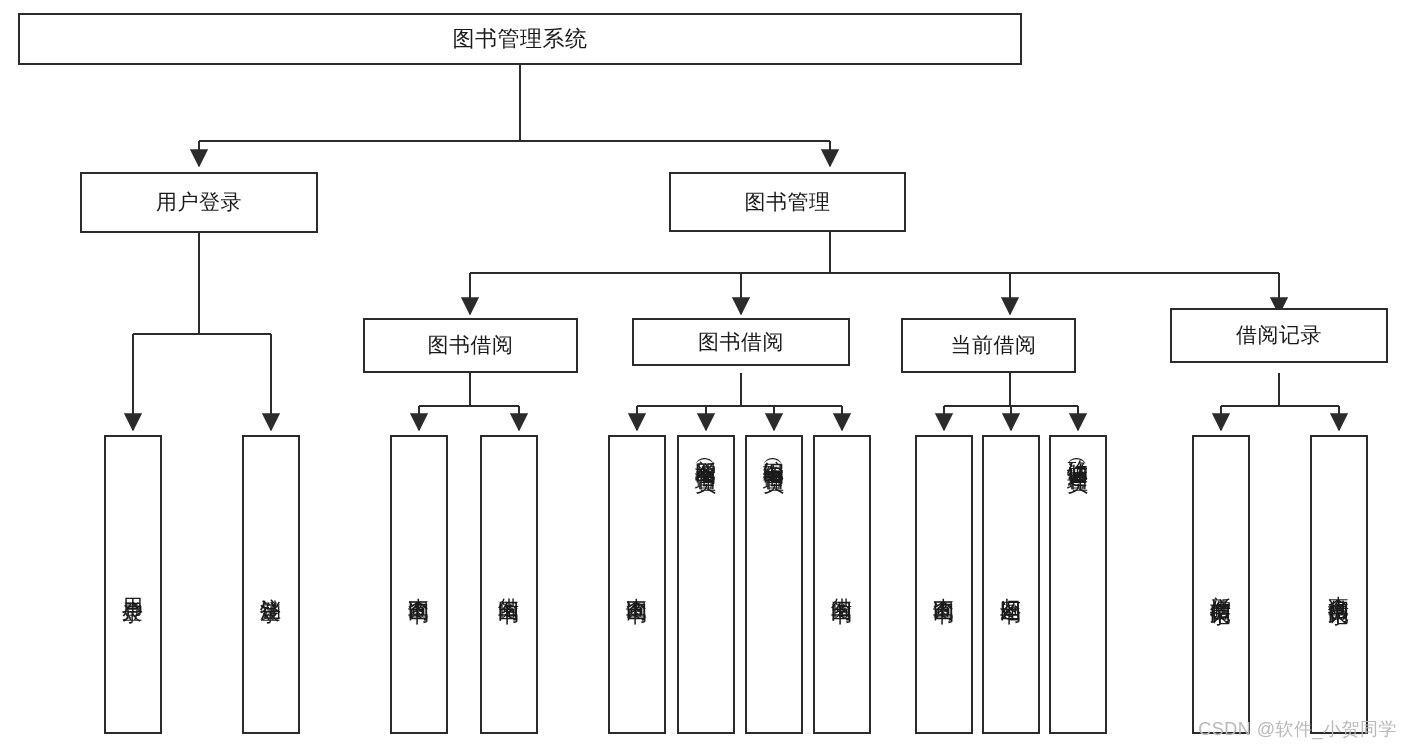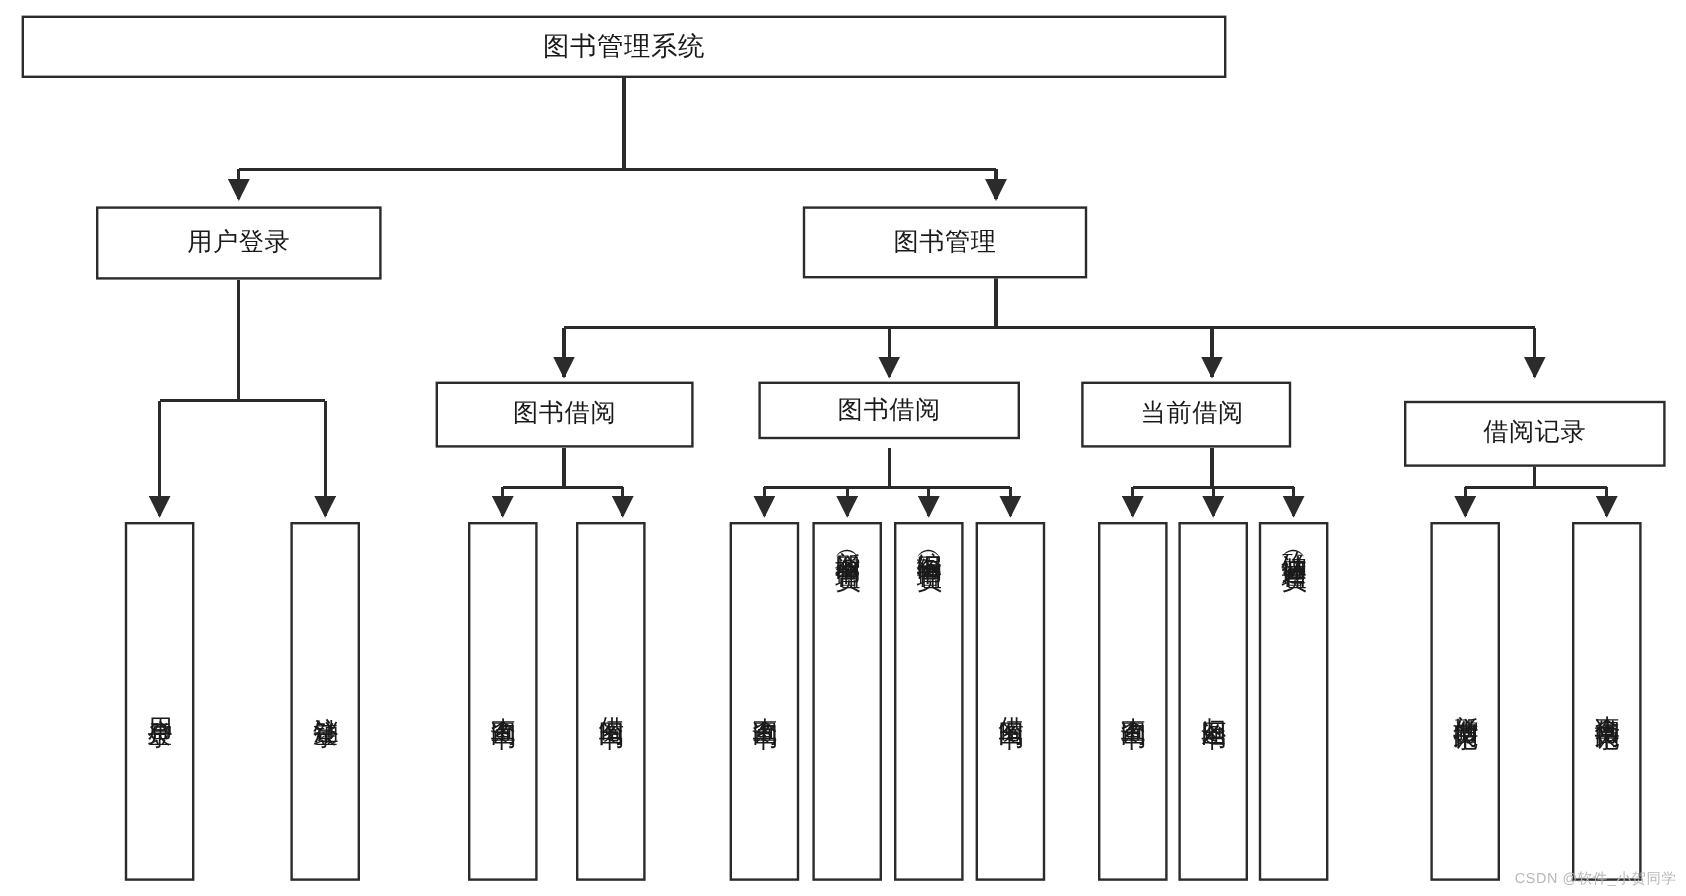--- a/index.html
+++ b/index.html
@@ -58,21 +58,21 @@
     padding-top: 6px;
   }
   .node.vert.centered {
     align-items: center;
     padding-top: 0;
   }
   .watermark {
     position: absolute;
     right: 8px;
     bottom: 6px;
-    font-size: 12px;
+    font-size: 18px;
     color: #b9b9b9;
     letter-spacing: 0.5px;
     white-space: nowrap;
   }
 </style>
 </head>
 <body>
 
 <div id="canvas">
 
@@ -139,21 +139,21 @@
 
   <div class="node horiz" style="left:363px; top:318px; width:215px; height:55px;">
     <span class="label">图书借阅</span>
   </div>
   <div class="node horiz" style="left:632px; top:318px; width:218px; height:48px;">
     <span class="label">图书借阅</span>
   </div>
   <div class="node horiz" style="left:901px; top:318px; width:175px; height:55px;padding-left:10px;">
     <span class="label">当前借阅</span>
   </div>
-  <div class="node horiz" style="left:1170px; top:334px; width:218px; height:55px;">
+  <div class="node horiz" style="left:1170px; top:308px; width:218px; height:55px;">
     <span class="label">借阅记录</span>
   </div>
 
   <div class="node vert centered" style="left:104px; top:435px; width:58px; height:299px;">
     <span class="label">用户登录</span>
   </div>
   <div class="node vert centered" style="left:242px; top:435px; width:58px; height:299px;">
     <span class="label">注销登录</span>
   </div>
 

